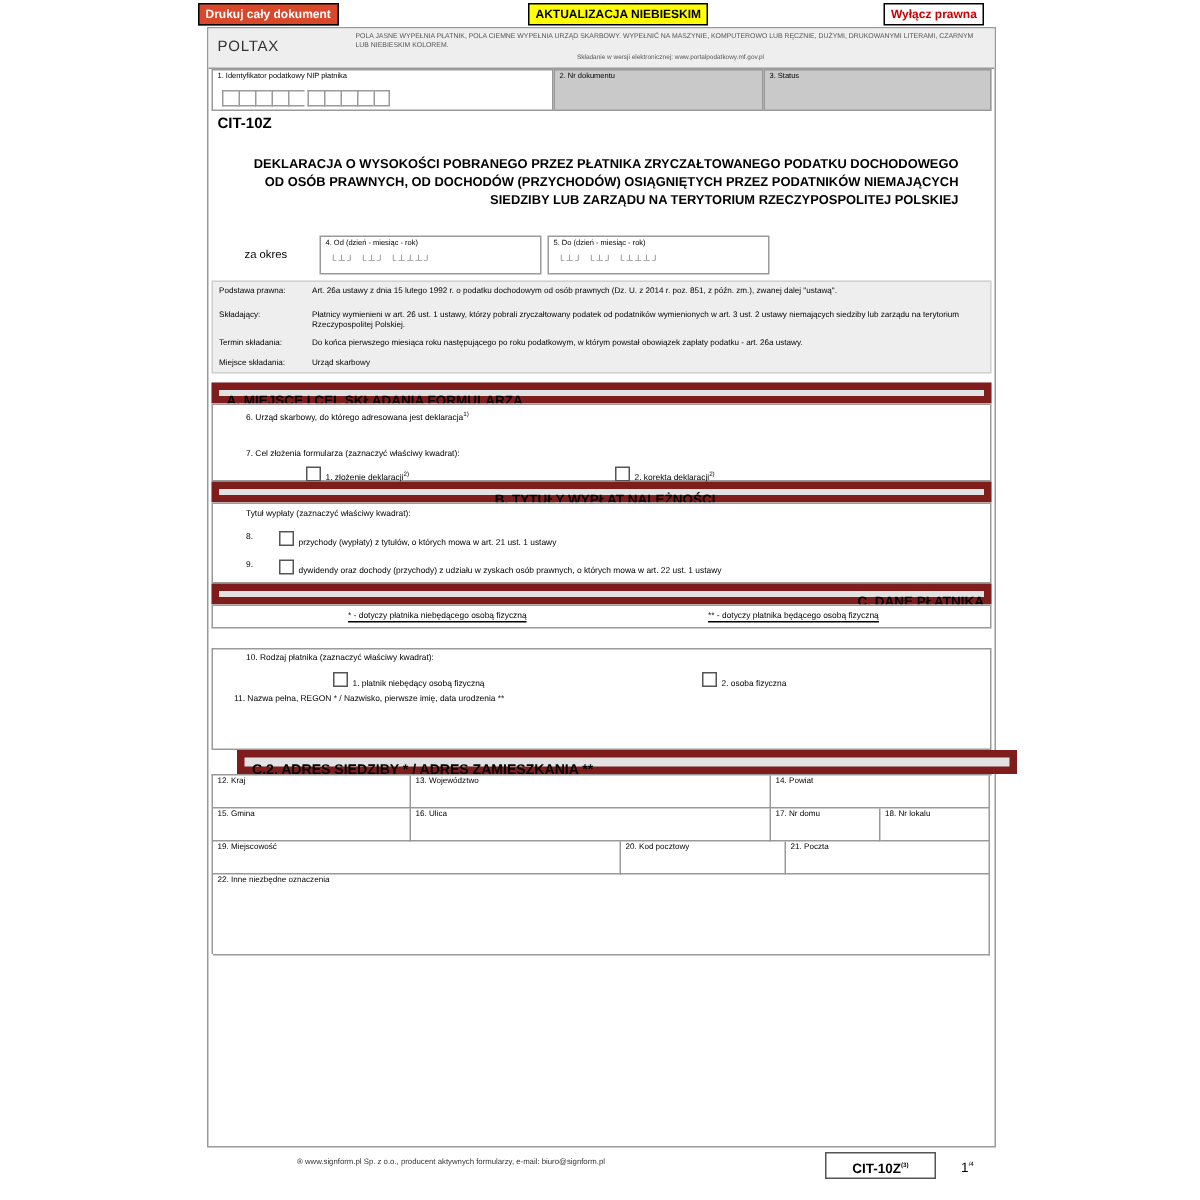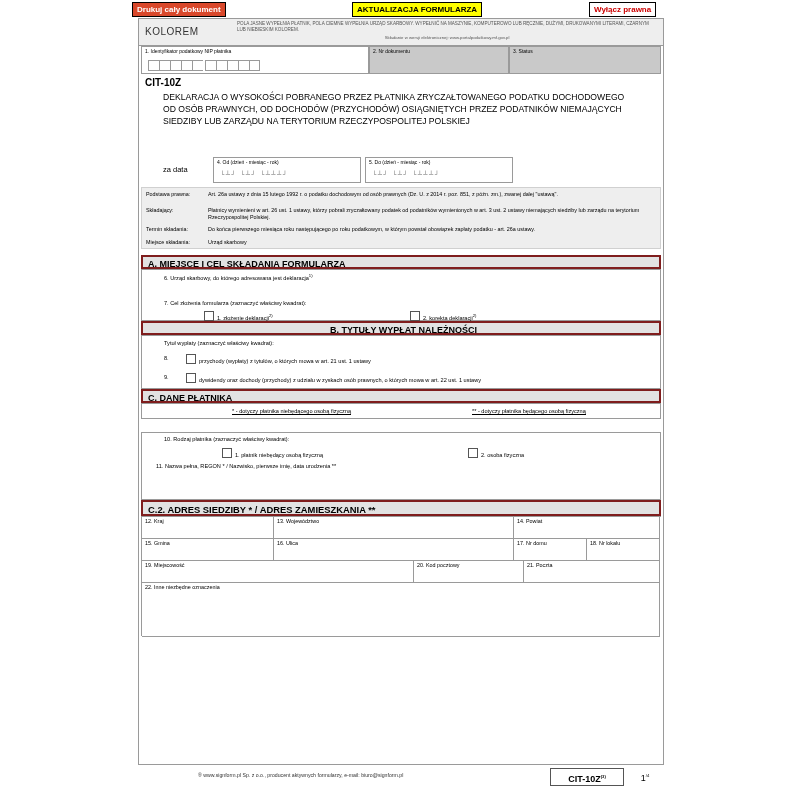--- a/index.html
+++ b/index.html
@@ -41,36 +41,36 @@
   .nip-c{left:2px;top:0;width:228px;height:28px;}
   .doc-c{left:230px;top:0;width:140px;height:28px;background:#c9c9c9;}
   .sta-c{left:370px;top:0;width:152px;height:28px;background:#c9c9c9;}
   .boxes{position:absolute;left:6px;top:13px;}
   .boxes span{display:inline-block;width:11px;height:11px;border:1px solid #9a9a9a;border-right:none;box-sizing:border-box;}
   .boxes span:last-child{border-right:1px solid #9a9a9a;}
 
   .formcode{position:absolute;left:6px;top:58px;font-size:10px;font-weight:bold;}
 
   
-  .title{position:absolute;left:24px;top:72px;width:476px;text-align:left;font-size:8.6px;font-weight:normal;line-height:12px;}
+  .title{position:absolute;left:24px;top:84px;width:476px;text-align:right;font-size:8.6px;font-weight:bold;line-height:12px;}
 
   
   .zaokres{position:absolute;left:24px;top:146px;font-size:7.5px;}
   .od-c{left:74px;top:138px;width:148px;height:26px;}
   .do-c{left:226px;top:138px;width:148px;height:26px;}
   .dashes{position:absolute;left:6px;top:13px;font-size:6px;letter-spacing:1.4px;color:#666;}
 
   
   .legal{position:absolute;left:2px;top:168px;width:520px;height:62px;background:#eeeeee;border:1px solid #d0d0d0;box-sizing:border-box;font-size:5.4px;line-height:7.4px;}
   .legal .row{position:absolute;left:4px;width:512px;}
   .legal .k{position:absolute;left:0;width:60px;}
   .legal .v{position:absolute;left:62px;width:450px;}
 
   
-  .sec{position:absolute;left:2px;width:520px;height:14px;background:#e2e2e2;border:2px solid #7f1d1d;box-sizing:border-box;font-size:9px;font-weight:bold;padding:2px 0 0 5px;}
+  .sec{position:absolute;left:2px;width:520px;height:14px;background:#e2e2e2;border:5px solid #7f1d1d;box-sizing:border-box;font-size:9px;font-weight:bold;padding:2px 0 0 5px;}
   .secbox{position:absolute;left:2px;width:520px;border:1px solid #9a9a9a;box-sizing:border-box;background:#fff;}
   .fld{position:absolute;font-size:5.6px;}
   .chk{display:inline-block;width:8px;height:8px;border:1px solid #555;background:#fff;vertical-align:-1px;margin-right:3px;}
   .under{border-bottom:1px solid #000;}
 
   
   .tbl{position:absolute;left:2px;width:520px;border-left:1px solid #9a9a9a;border-top:1px solid #9a9a9a;box-sizing:border-box;}
   .tc{position:absolute;border-right:1px solid #9a9a9a;border-bottom:1px solid #9a9a9a;box-sizing:border-box;}
   .tc .lbl{position:absolute;left:3px;top:1px;font-size:5.4px;}
 
@@ -81,28 +81,28 @@
   .pageno{position:absolute;left:492px;top:0;width:30px;height:16px;font-size:9px;text-align:center;line-height:16px;}
   .sup{font-size:4.2px;vertical-align:super;}
 </style>
 </head>
 <body>
 
 <div class="page">
 
   <div class="toolbar">
     <div class="btn btn-print">Drukuj cały dokument</div>
-    <div class="btn btn-update">AKTUALIZACJA FORMULARZA</div>
+    <div class="btn btn-update">AKTUALIZACJA NIEBIESKIM</div>
     <div class="btn btn-color">Wyłącz prawna</div>
   </div>
 
   <div class="frame">
 
     <div class="hdr">
-      <div class="poltax">KOLOREM</div>
+      <div class="poltax">POLTAX</div>
       <div class="hdr-txt">POLA JASNE WYPEŁNIA PŁATNIK, POLA CIEMNE WYPEŁNIA URZĄD SKARBOWY. WYPEŁNIĆ NA MASZYNIE, KOMPUTEROWO LUB RĘCZNIE, DUŻYMI, DRUKOWANYMI LITERAMI, CZARNYM LUB NIEBIESKIM KOLOREM.</div>
       <div class="hdr-sub">Składanie w wersji elektronicznej:  www.portalpodatkowy.mf.gov.pl</div>
     </div>
 
     <div class="niprow">
       <div class="cell nip-c">
         <div class="lbl">1. Identyfikator podatkowy NIP płatnika</div>
         <div class="boxes">
           <span></span><span></span><span></span><span></span><span></span>
           <span></span><span></span><span></span><span></span><span></span>
@@ -113,21 +113,21 @@
       </div>
       <div class="cell sta-c">
         <div class="lbl">3. Status</div>
       </div>
     </div>
 
     <div class="formcode">CIT-10Z</div>
 
     <div class="title">DEKLARACJA O WYSOKOŚCI POBRANEGO PRZEZ PŁATNIKA ZRYCZAŁTOWANEGO PODATKU DOCHODOWEGO OD OSÓB PRAWNYCH, OD DOCHODÓW (PRZYCHODÓW) OSIĄGNIĘTYCH PRZEZ PODATNIKÓW NIEMAJĄCYCH SIEDZIBY LUB ZARZĄDU NA TERYTORIUM RZECZYPOSPOLITEJ POLSKIEJ</div>
 
-    <div class="zaokres">za data</div>
+    <div class="zaokres">za okres</div>
     <div class="cell od-c">
       <div class="lbl">4. Od (dzień - miesiąc - rok)</div>
       <div class="dashes">└┴┘ └┴┘ └┴┴┴┘</div>
     </div>
     <div class="cell do-c">
       <div class="lbl">5. Do (dzień - miesiąc - rok)</div>
       <div class="dashes">└┴┘ └┴┘ └┴┴┴┘</div>
     </div>
 
     <div class="legal">
@@ -169,39 +169,39 @@
       <div class="fld" style="left:22px;top:19px;">8.</div>
       <div class="fld" style="left:44px;top:18px;">
         <span class="chk"></span><span>przychody (wypłaty) z tytułów, o których mowa w art. 21 ust. 1 ustawy</span>
       </div>
       <div class="fld" style="left:22px;top:38px;">9.</div>
       <div class="fld" style="left:44px;top:37px;">
         <span class="chk"></span><span>dywidendy oraz dochody (przychody) z udziału w zyskach osób prawnych, o których mowa w art. 22 ust. 1 ustawy</span>
       </div>
     </div>
 
-    <div class="sec" style="top:370px;">C. DANE PŁATNIKA</div>
+    <div class="sec" style="top:370px;text-align:right;">C. DANE PŁATNIKA</div>
     <div class="secbox" style="top:384px;height:16px;">
       <div class="fld under" style="left:90px;top:4px;">* - dotyczy płatnika niebędącego osobą fizyczną</div>
       <div class="fld under" style="left:330px;top:4px;">** - dotyczy płatnika będącego osobą fizyczną</div>
     </div>
 
     <div class="secbox" style="top:413px;height:68px;">
       <div class="fld" style="left:22px;top:3px;">10. Rodzaj płatnika (zaznaczyć właściwy kwadrat):</div>
       <div class="fld" style="left:80px;top:15px;">
         <span class="chk"></span><span>1. płatnik niebędący osobą fizyczną</span>
       </div>
       <div class="fld" style="left:326px;top:15px;">
         <span class="chk"></span><span>2. osoba fizyczna</span>
       </div>
       <div class="fld" style="left:14px;top:30px;">11. Nazwa pełna, REGON * / Nazwisko, pierwsze imię, data urodzenia **</div>
       <div style="position:absolute;left:12px;top:39px;width:496px;height:26px;"></div>
     </div>
 
-    <div class="sec" style="top:481px;height:16px;font-size:9.4px;">C.2. ADRES SIEDZIBY * / ADRES ZAMIESZKANIA **</div>
+    <div class="sec" style="top:481px;height:16px;font-size:9.4px;margin-left:17px;">C.2. ADRES SIEDZIBY * / ADRES ZAMIESZKANIA **</div>
 
     <div class="tbl" style="top:497px;height:120px;">
 
       <div class="tc" style="left:0;top:0;width:132px;height:22px;">
           <div class="lbl">12. Kraj</div>
         </div>
       <div class="tc" style="left:132px;top:0;width:240px;height:22px;">
           <div class="lbl">13. Województwo</div>
         </div>
       <div class="tc" style="left:372px;top:0;width:146px;height:22px;">

